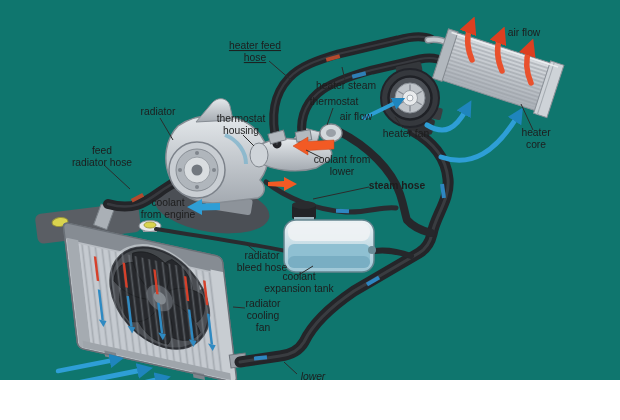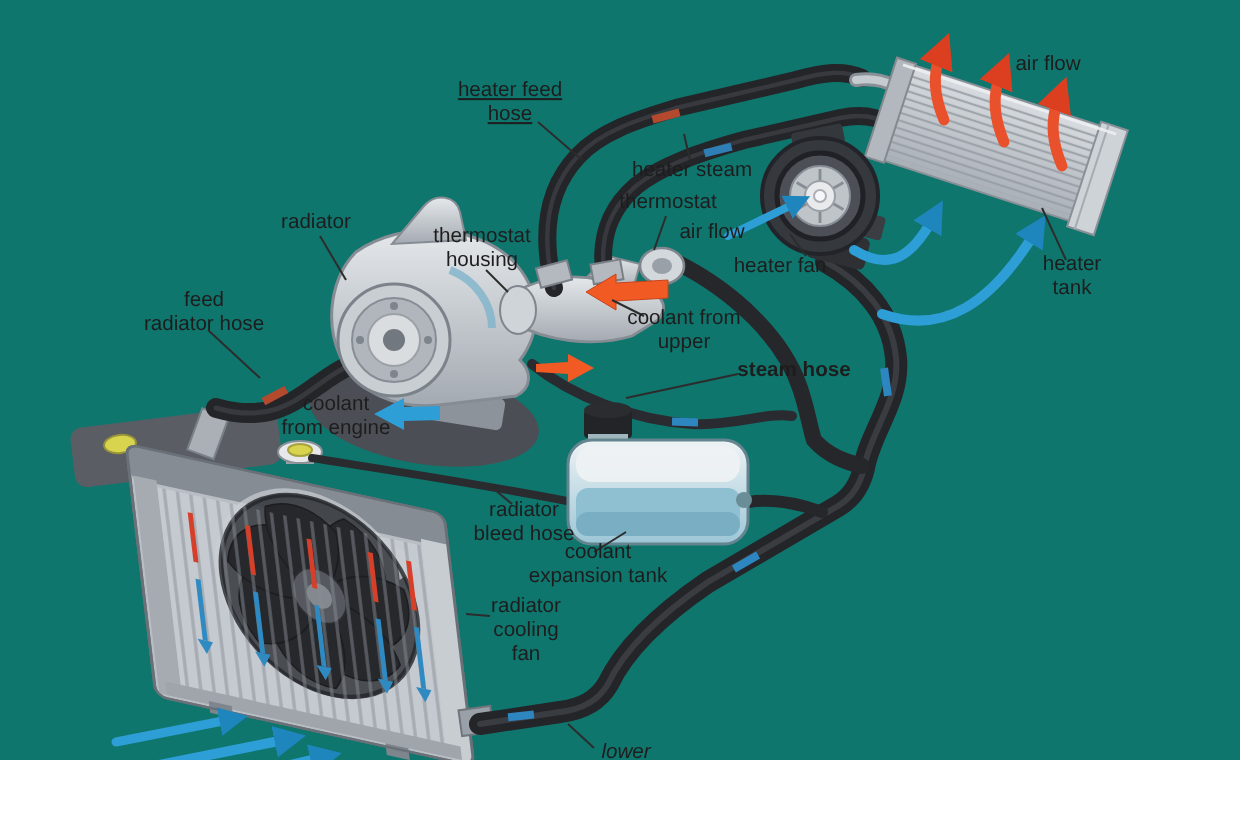--- a/index.html
+++ b/index.html
@@ -20,21 +20,21 @@
     text-align:center;
     white-space:pre-line;
     pointer-events:none;
   }
   
   #lbl-air-flow-top{left:524px;top:33px;}
   #lbl-heater-feed{left:255px;top:52px;text-decoration:underline;}
   #lbl-heater-return{left:346px;top:86px;}
   #lbl-thermostat{left:334px;top:102px;}
   #lbl-air-flow-fan{left:356px;top:117px;}
-  #lbl-heater-fan{left:390px;top:134px;}
+  #lbl-heater-fan{left:406px;top:134px;}
   #lbl-heater-core{left:536px;top:139px;}
   #lbl-waterpump{left:158px;top:112px;}
   #lbl-thermostat-housing{left:241px;top:125px;}
   #lbl-coolant-upper{left:342px;top:166px;}
   #lbl-steam-hose{left:397px;top:186px;font-weight:bold;}
   #lbl-upper-rad-hose{left:102px;top:157px;}
   #lbl-coolant-lower{left:168px;top:209px;}
   #lbl-bleed-hose{left:262px;top:262px;}
   #lbl-expansion-tank{left:299px;top:283px;}
   #lbl-cooling-fan{left:263px;top:316px;}
@@ -292,26 +292,26 @@
 </svg>
 
   <div class="lbl" id="lbl-air-flow-top">air flow</div>
   <div class="lbl" id="lbl-heater-feed">heater feed
 hose</div>
   <div class="lbl" id="lbl-heater-return">heater steam</div>
   <div class="lbl" id="lbl-thermostat">thermostat</div>
   <div class="lbl" id="lbl-air-flow-fan">air flow</div>
   <div class="lbl" id="lbl-heater-fan">heater fan</div>
   <div class="lbl" id="lbl-heater-core">heater
-tank</div>
+core</div>
   <div class="lbl" id="lbl-waterpump">radiator</div>
   <div class="lbl" id="lbl-thermostat-housing">thermostat
 housing</div>
   <div class="lbl" id="lbl-coolant-upper">coolant from
-upper</div>
+lower</div>
   <div class="lbl" id="lbl-steam-hose">steam hose</div>
   <div class="lbl" id="lbl-upper-rad-hose">feed
 radiator hose</div>
   <div class="lbl" id="lbl-coolant-lower">coolant
 from engine</div>
   <div class="lbl" id="lbl-bleed-hose">radiator
 bleed hose</div>
   <div class="lbl" id="lbl-expansion-tank">coolant
 expansion tank</div>
   <div class="lbl" id="lbl-cooling-fan">radiator

